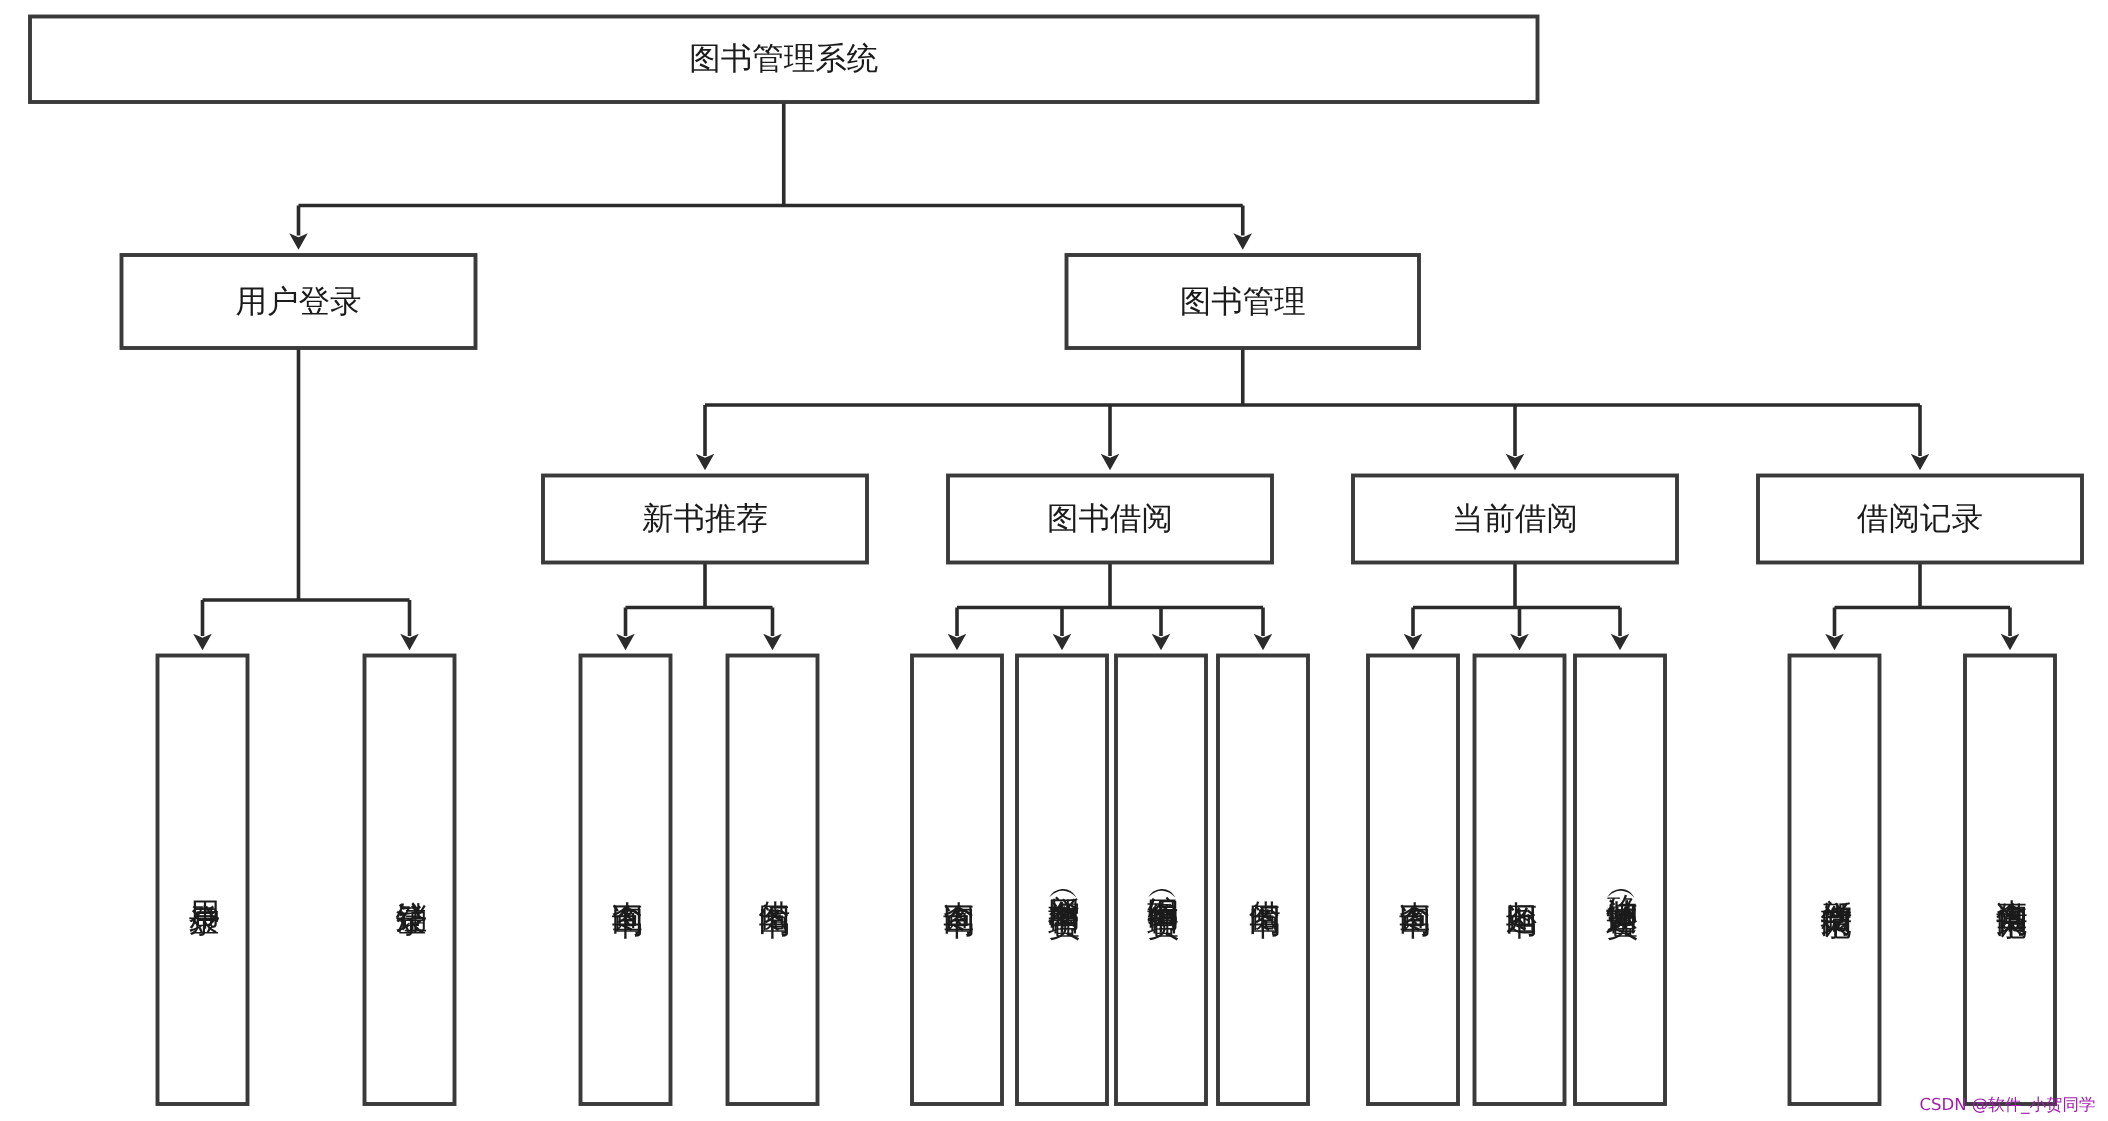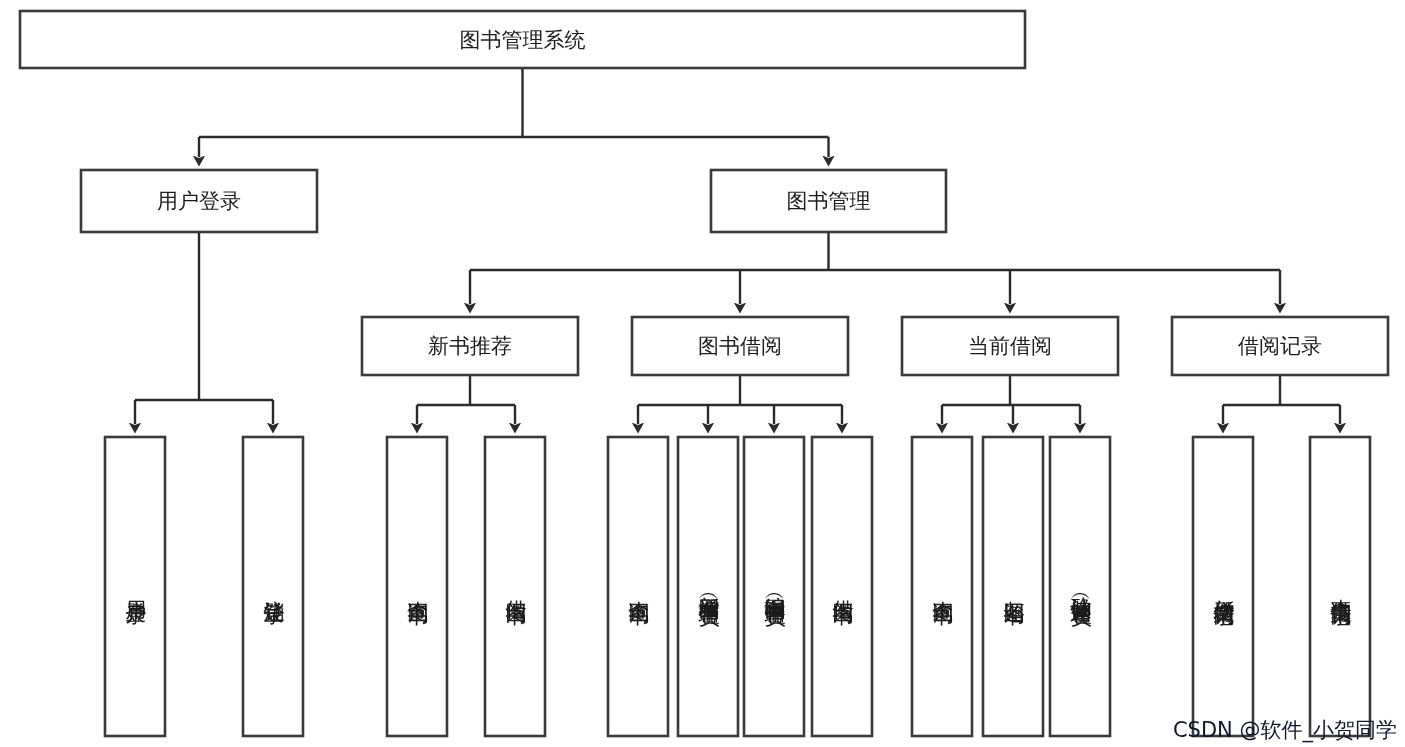--- a/index.html
+++ b/index.html
@@ -49,22 +49,22 @@
   .edge-line {
     stroke: #2b2b2b;
     stroke-width: 2.4;
     fill: none;
   }
   .watermark {
     position: absolute;
     right: 8px;
     bottom: 3px;
     font-family: "DejaVu Sans", "Liberation Sans", sans-serif;
-    font-size: 21px;
-    color: #0f172a;
+    font-size: 11px;
+    color: #a21caf;
     white-space: nowrap;
     pointer-events: none;
   }
 </style>
 </head>
 <body>
 
 <div id="diagram-root">
   <svg class="flow" viewBox="0 0 1405 747">
     <defs>

